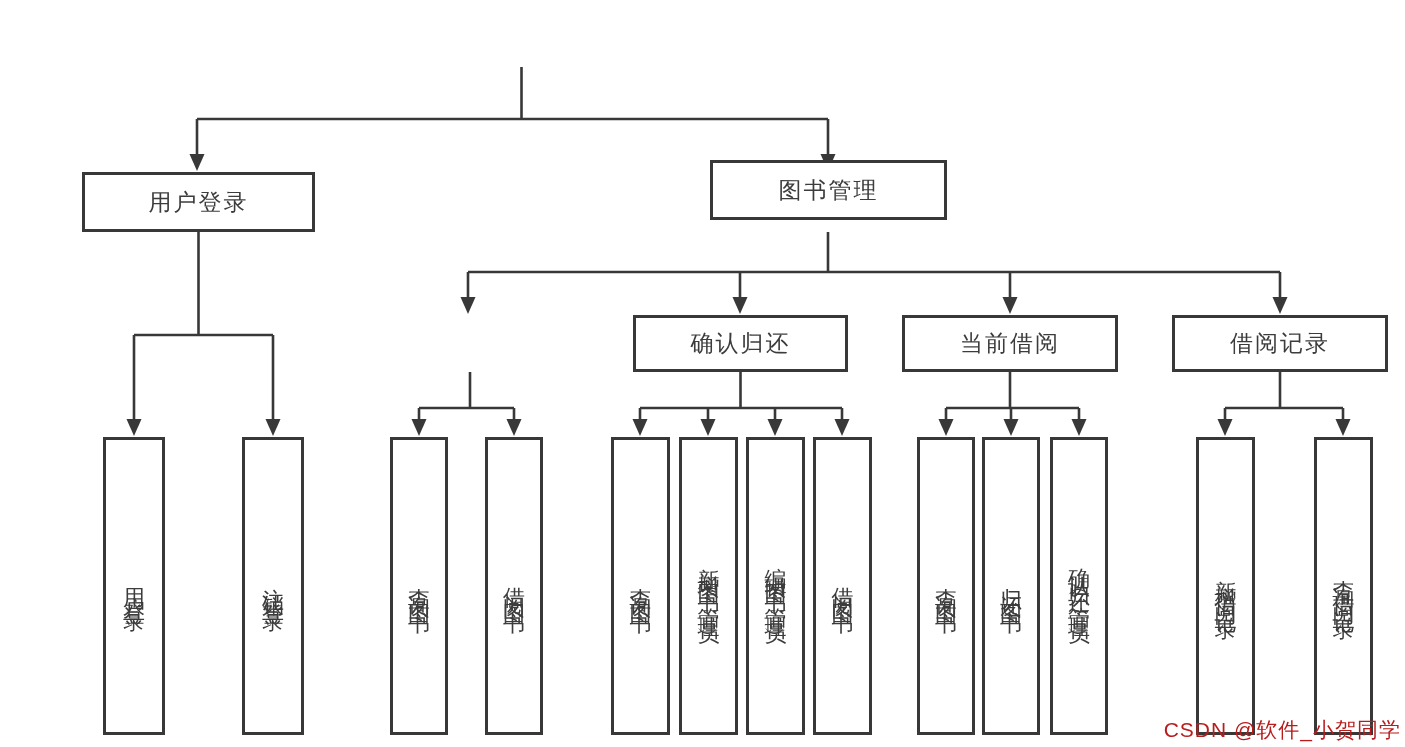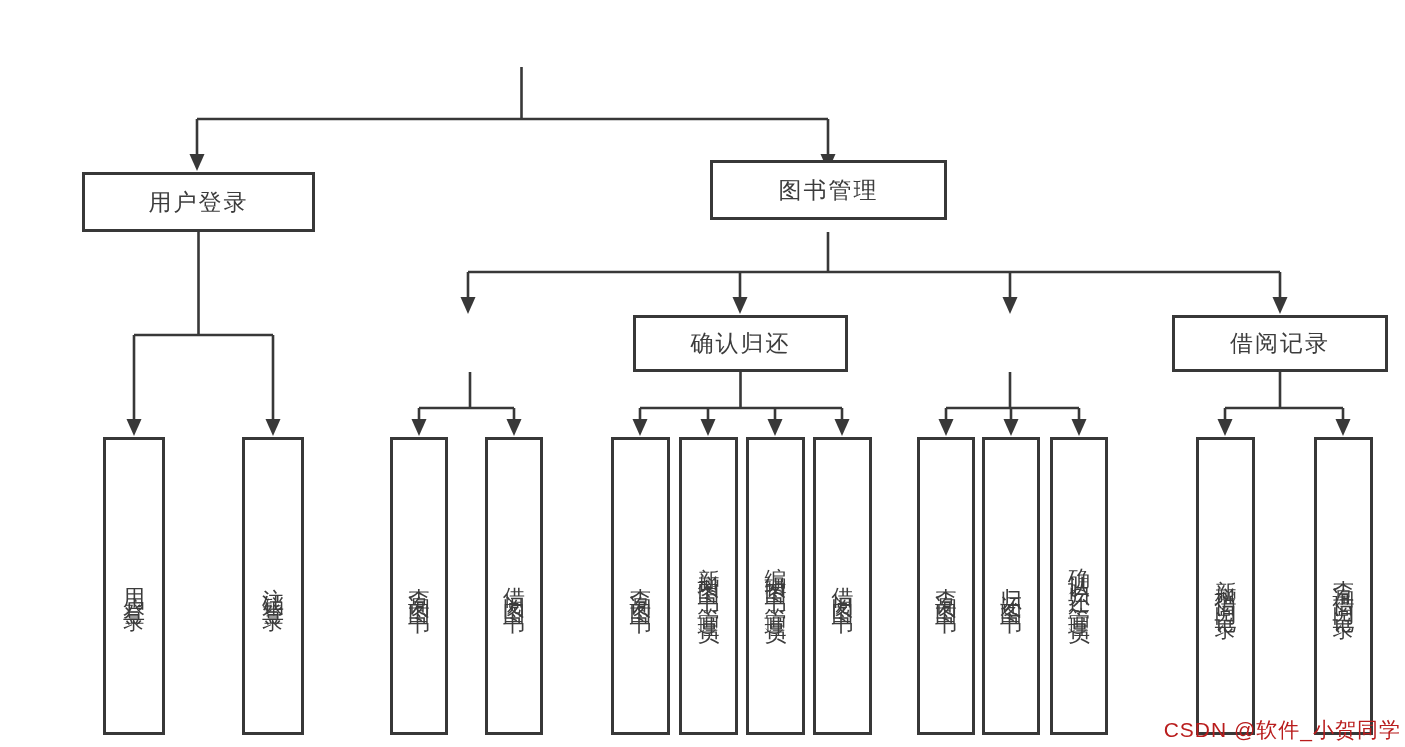--- a/index.html
+++ b/index.html
@@ -101,20 +101,23 @@
   <div class="node" style="left:82px; top:172px; width:233px; height:60px;">
     <span class="h-label">用户登录</span>
   </div>
   <div class="node" style="left:710px; top:160px; width:237px; height:60px;">
     <span class="h-label">图书管理</span>
   </div>
 
   <div class="node" style="left:633px; top:315px; width:215px; height:57px;">
     <span class="h-label">确认归还</span>
   </div>
+  <div class="node" style="left:902px; top:315px; width:216px; height:57px;">
+    <span class="h-label">当前借阅</span>
+  </div>
   <div class="node" style="left:1172px; top:315px; width:216px; height:57px;">
     <span class="h-label">借阅记录</span>
   </div>
 
   <div class="node" style="left:103px; top:437px; width:62px; height:298px;">
     <span class="v-label">用户登录</span>
   </div>
   <div class="node" style="left:242px; top:437px; width:62px; height:298px;">
     <span class="v-label">注销登录</span>
   </div>

